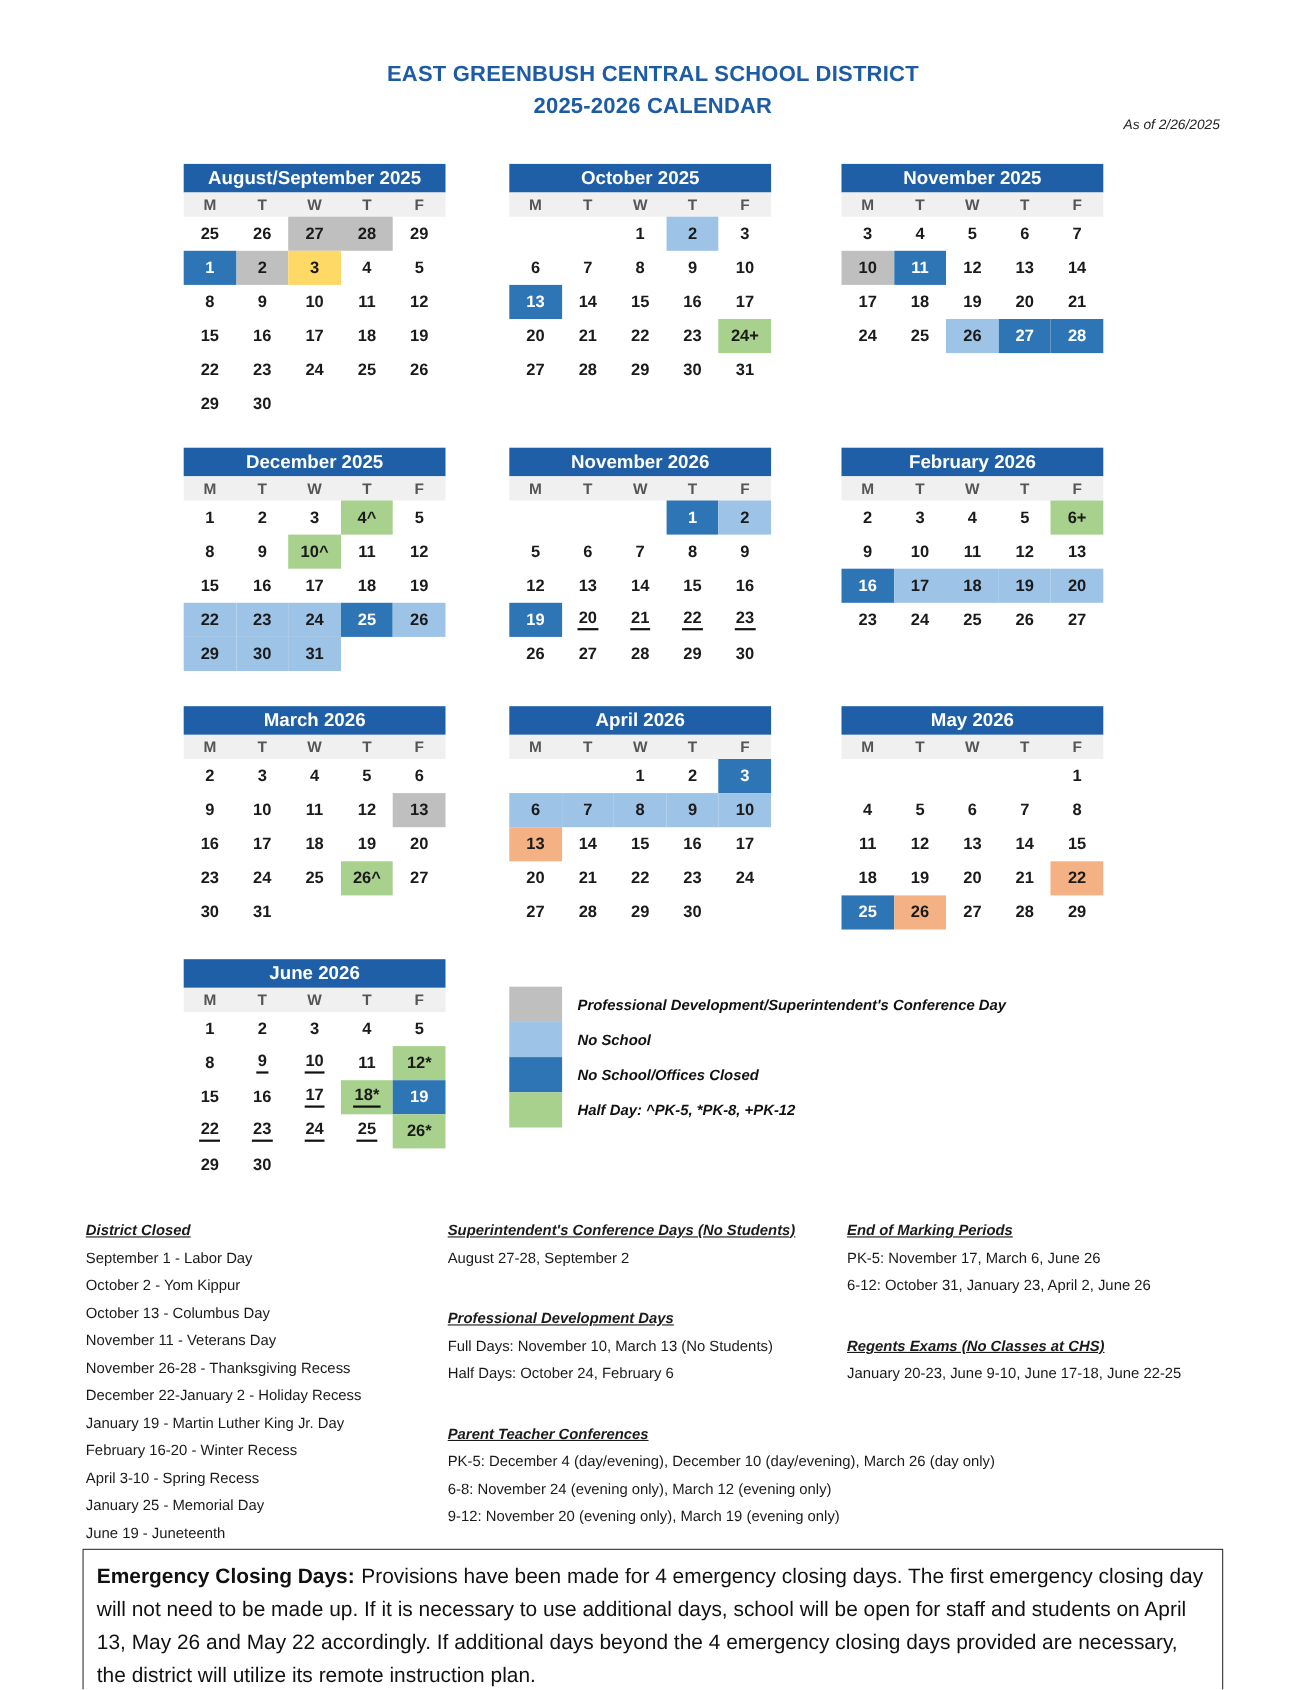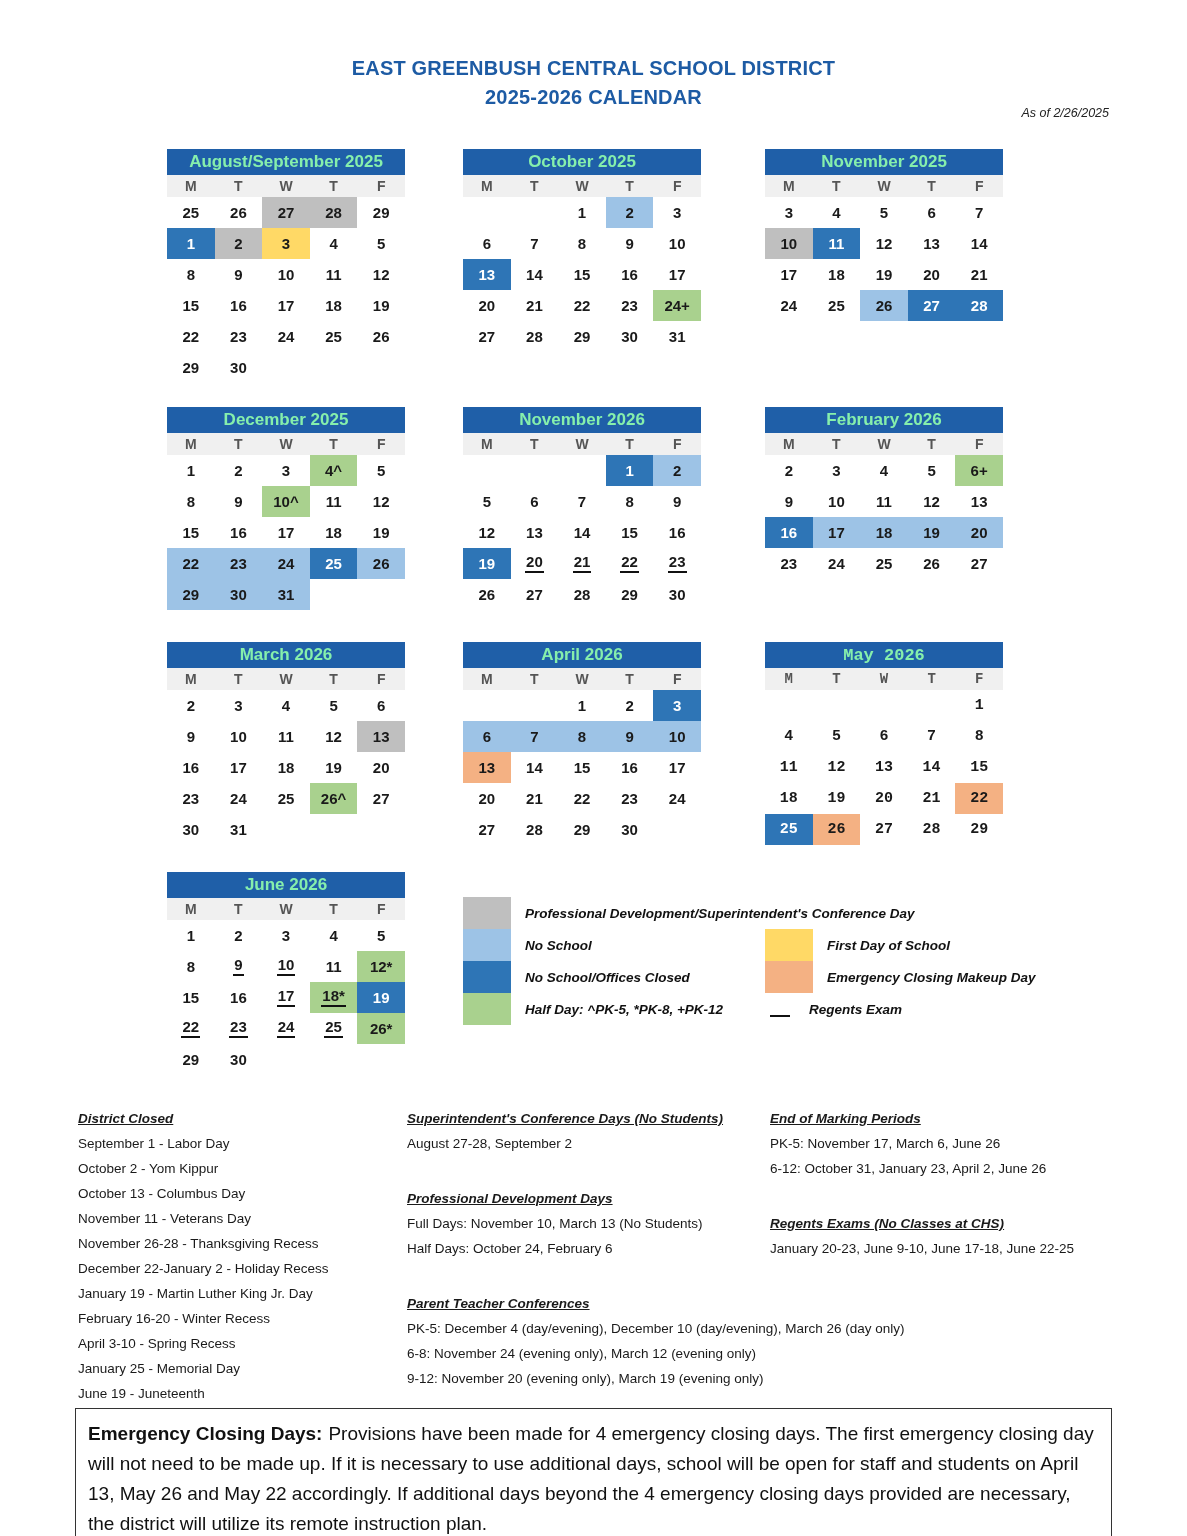--- a/index.html
+++ b/index.html
@@ -40,27 +40,27 @@
     font-size: 15px;
   }
   .slot-0 { left: 167px; top: 149px; }
   .slot-1 { left: 463px; top: 149px; }
   .slot-2 { left: 765px; top: 149px; }
   .slot-3 { left: 167px; top: 407px; }
   .slot-4 { left: 463px; top: 407px; }
   .slot-5 { left: 765px; top: 407px; }
   .slot-6 { left: 167px; top: 642px; }
   .slot-7 { left: 463px; top: 642px; }
-  .slot-8 { left: 765px; top: 642px; font-family: Liberation Mono, monospace; }
+  .slot-8 { left: 765px; top: 642px; }
   .slot-9 { left: 167px; top: 872px; }
 
   .cal-head {
     height: 26px;
     background: var(--header_blue);
-    color: #86efac;
+    color: #ffffff;
     font-weight: bold;
     font-size: 17px;
     display: flex;
     align-items: center;
     justify-content: center;
   }
   .cal-days {
     height: 22px;
     background: #F0F0F0;
     display: flex;
@@ -1064,34 +1064,20 @@
         <div class="legend-swatch sw-lblue"></div>
         <div class="legend-label">No School</div>
       </div>
       <div class="legend-row">
         <div class="legend-swatch sw-dblue"></div>
         <div class="legend-label">No School/Offices Closed</div>
       </div>
       <div class="legend-row">
         <div class="legend-swatch sw-green"></div>
         <div class="legend-label">Half Day: ^PK-5,  *PK-8,  +PK-12</div>
-      </div>
-    </div>
-  <div class="legend-right" id="legend-right">
-      <div class="legend-row">
-        <div class="legend-swatch sw-yellow"></div>
-        <div class="legend-label">First Day of School</div>
-      </div>
-      <div class="legend-row">
-        <div class="legend-swatch sw-orange"></div>
-        <div class="legend-label">Emergency Closing Makeup Day</div>
-      </div>
-      <div class="legend-row">
-        <div class="legend-swatch sw-underline"></div>
-        <div class="legend-label">Regents Exam</div>
       </div>
     </div>
 
   <div class="col col-1">
     <div class="sec-block">
       <div class="sec-heading">District Closed</div>
       <div>
           <div class="sec-item">September 1 - Labor Day</div>
           <div class="sec-item">October 2 - Yom Kippur</div>
           <div class="sec-item">October 13 - Columbus Day</div>

